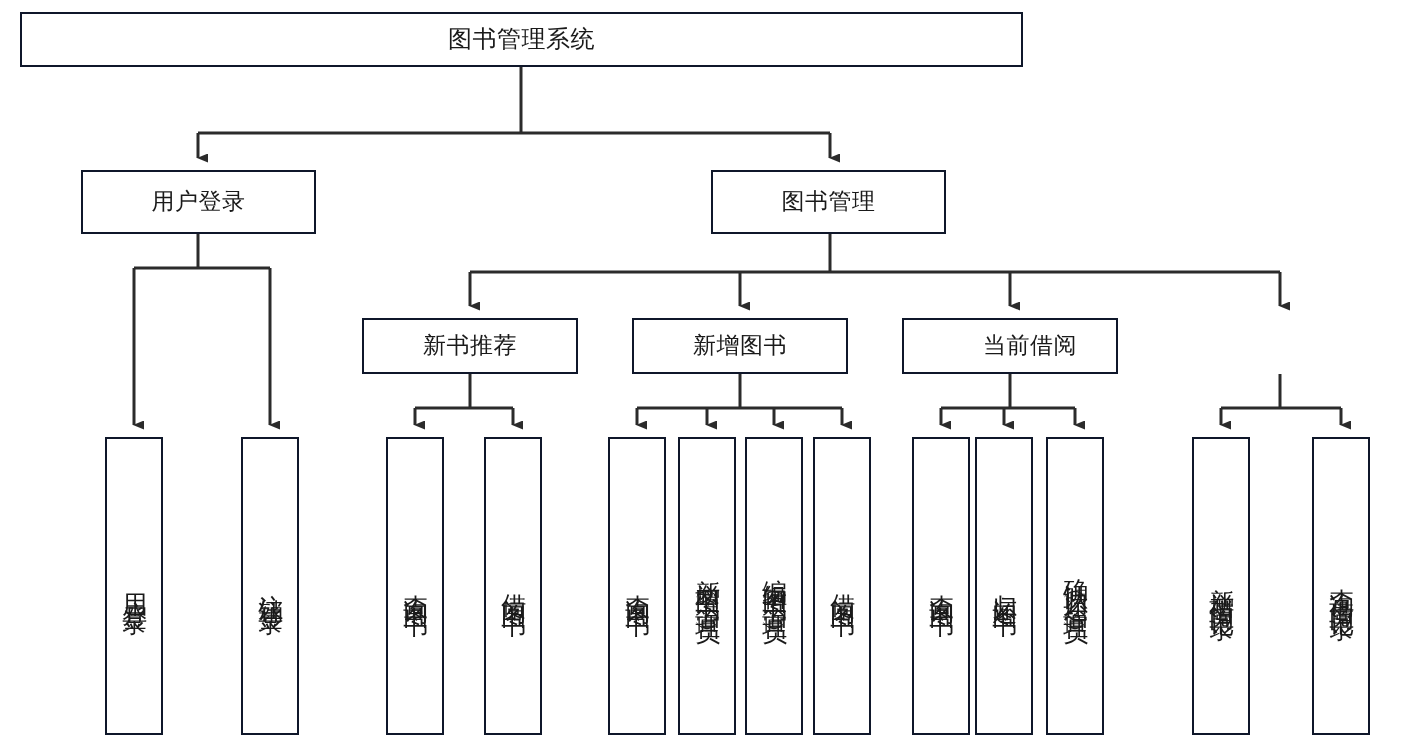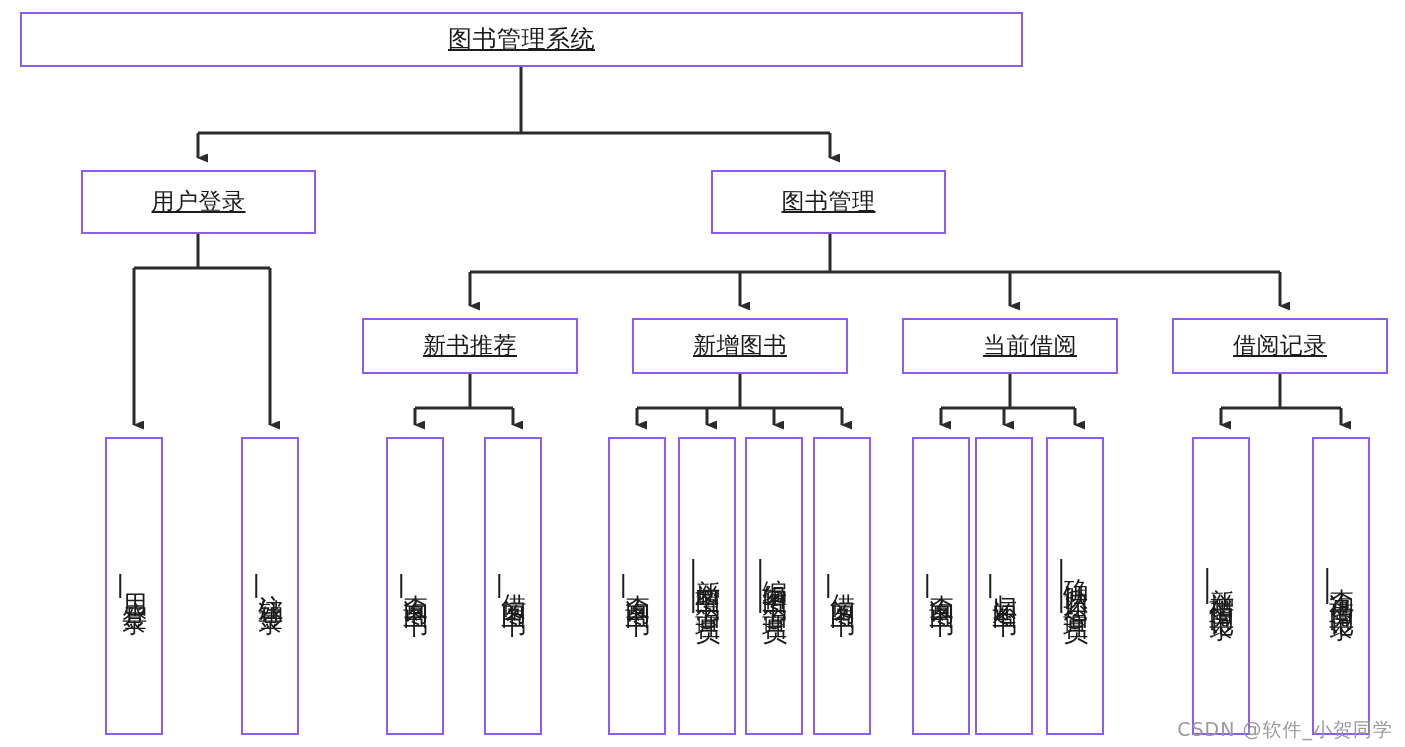--- a/index.html
+++ b/index.html
@@ -18,26 +18,25 @@
   svg#wires{
     position:absolute;
     left:0; top:0;
     width:1405px; height:747px;
     pointer-events:none;
   }
   .node{
     position:absolute;
     box-sizing:border-box;
     background:#ffffff;
-    border:2px solid #8b5cf6;
+    border:2px solid #0f172a;
     display:flex;
     align-items:center;
     justify-content:center;
     z-index:2;
-    text-decoration:underline;
   }
   .node .label{
     color:#1a1a1a;
     line-height:1.18;
     text-align:center;
     white-space:nowrap;
     letter-spacing:0.5px;
   }
   
   .node.h .label{
@@ -141,23 +140,20 @@
   </div>
 
   <div class="node h" style="left:632px; top:318px; width:216px; height:56px;">
     <span class="label">新增图书</span>
   </div>
 
   <div class="node h" style="left:902px; top:318px; width:216px; height:56px;padding-left:40px;">
     <span class="label">当前借阅</span>
   </div>
 
-  <div class="node h" style="left:1172px; top:318px; width:216px; height:56px;">
-    <span class="label">借阅记录</span>
-  </div>
 
   <div class="node v" style="left:105px; top:437px; width:58px; height:298px;">
     <span class="label">用户登录</span>
   </div>
 
   <div class="node v" style="left:241px; top:437px; width:58px; height:298px;">
     <span class="label">注销登录</span>
   </div>
 
   <div class="node v" style="left:386px; top:437px; width:58px; height:298px;">
@@ -197,15 +193,14 @@
   </div>
 
   <div class="node v" style="left:1192px; top:437px; width:58px; height:298px;">
     <span class="label">新增借阅记录</span>
   </div>
 
   <div class="node v" style="left:1312px; top:437px; width:58px; height:298px;">
     <span class="label">查询借阅记录</span>
   </div>
 
-  <div class="watermark">CSDN @软件_小贺同学</div>
 
 </div>
 
 </body></html>

